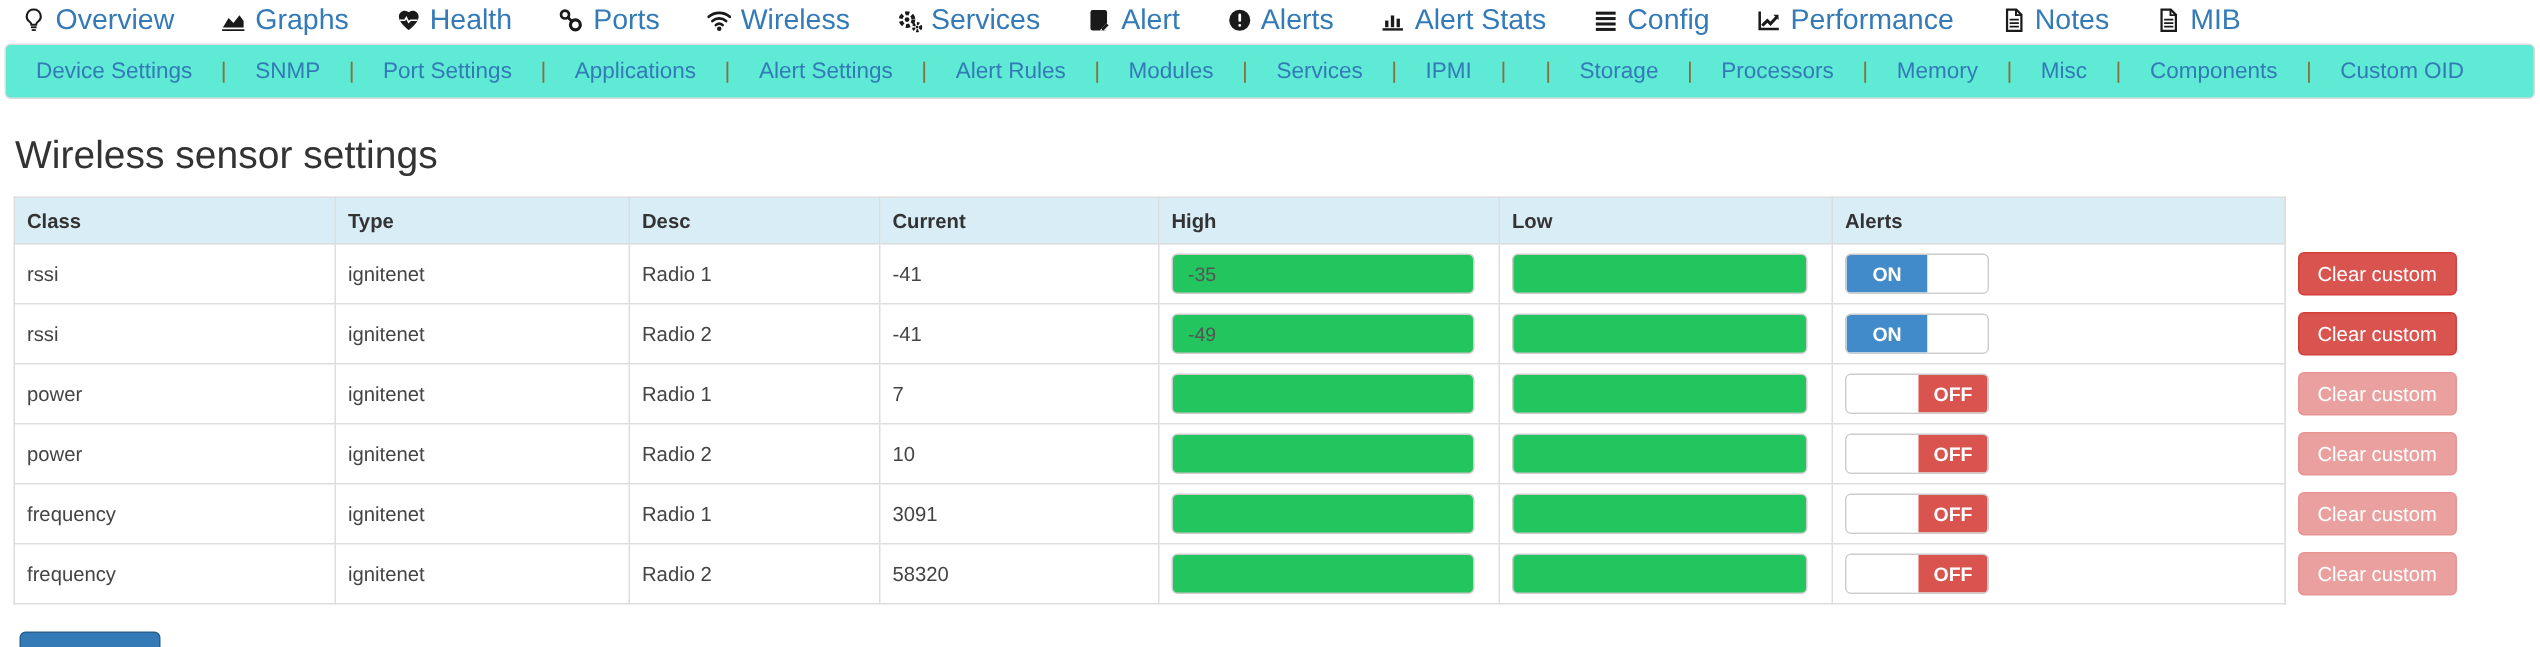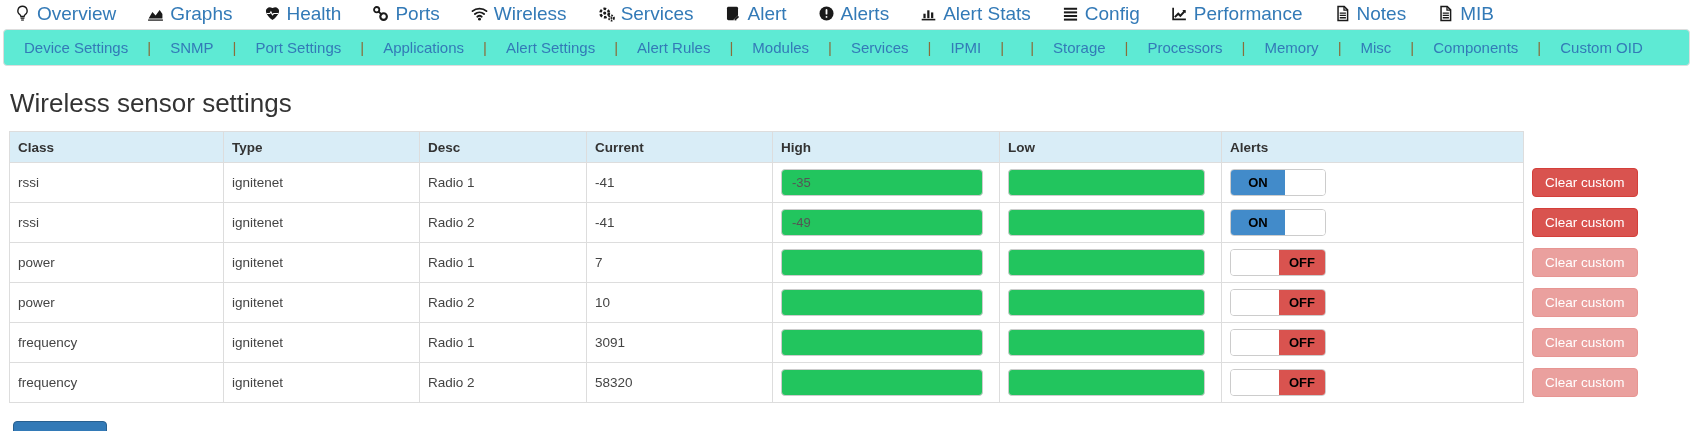--- a/index.html
+++ b/index.html
@@ -31,21 +31,21 @@
   table.sensors thead th { background:#d9edf7; font-weight:bold; color:#333; text-align:left;
     height:31px; padding:6px 8px; }
   table.sensors tbody td { height:40px; color:#444; }
   .num-input { width:96%; height:27px; border:1px solid #ccc; border-radius:4px;
     padding:3px 10px; font-size:13px; color:#555; font-family:inherit; background:#22c55e; }
 
   
   .switch { width:96px; height:27px; border:1px solid #ccc; border-radius:4px; overflow:hidden;
     display:flex; cursor:pointer; background:#fff; }
   .switch .seg { display:flex; align-items:center; justify-content:center;
-    font-weight:bold; font-size:13px; color:#000000; }
+    font-weight:bold; font-size:13px; color:#ffffff; }
   .switch.on .seg-label { width:54px; background:#428bca; }
   .switch.on .seg-blank { flex:1; background:#fff; }
   .switch.off .seg-blank { flex:1; background:#fff; }
   .switch.off .seg-label { width:46px; background:#d9534f; }
 
   
   .btn-danger { background:#d9534f; border:1px solid #d43f3a; border-radius:4px; color:#fff;
     font-size:13.5px; font-family:inherit; padding:5px 12px; height:29px; cursor:pointer; white-space:nowrap; }
   .btn-danger.faded { opacity:0.55; cursor:default; }
 

